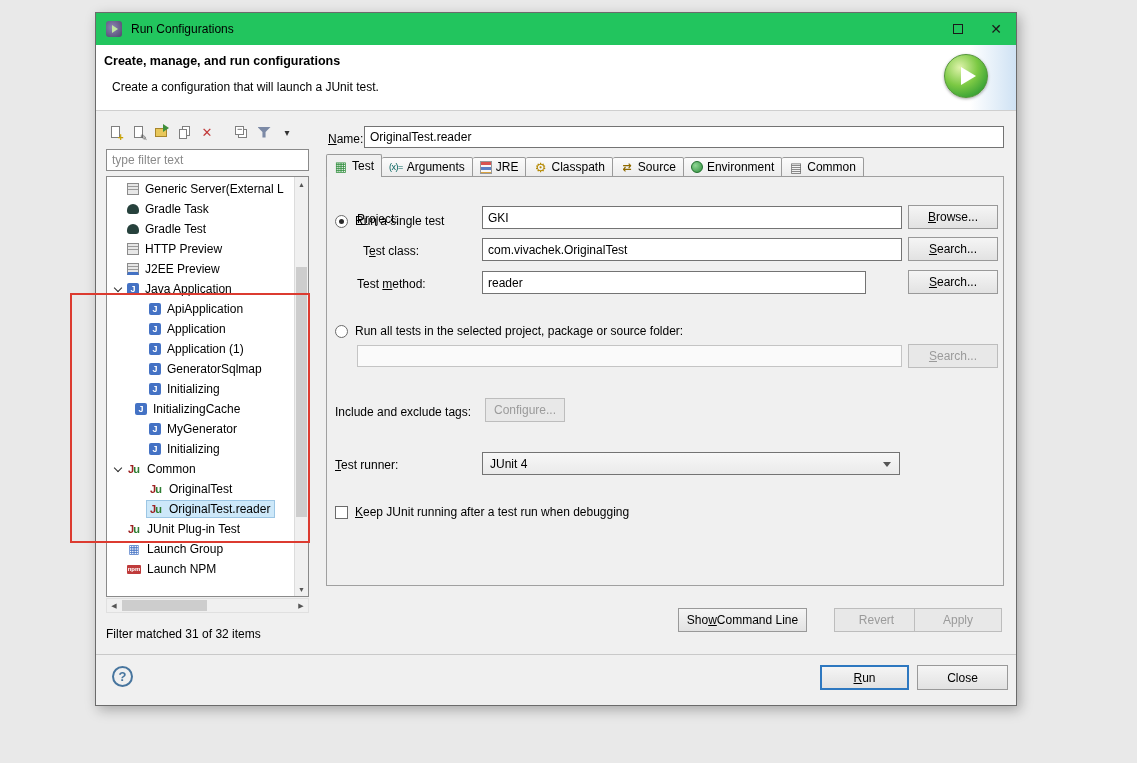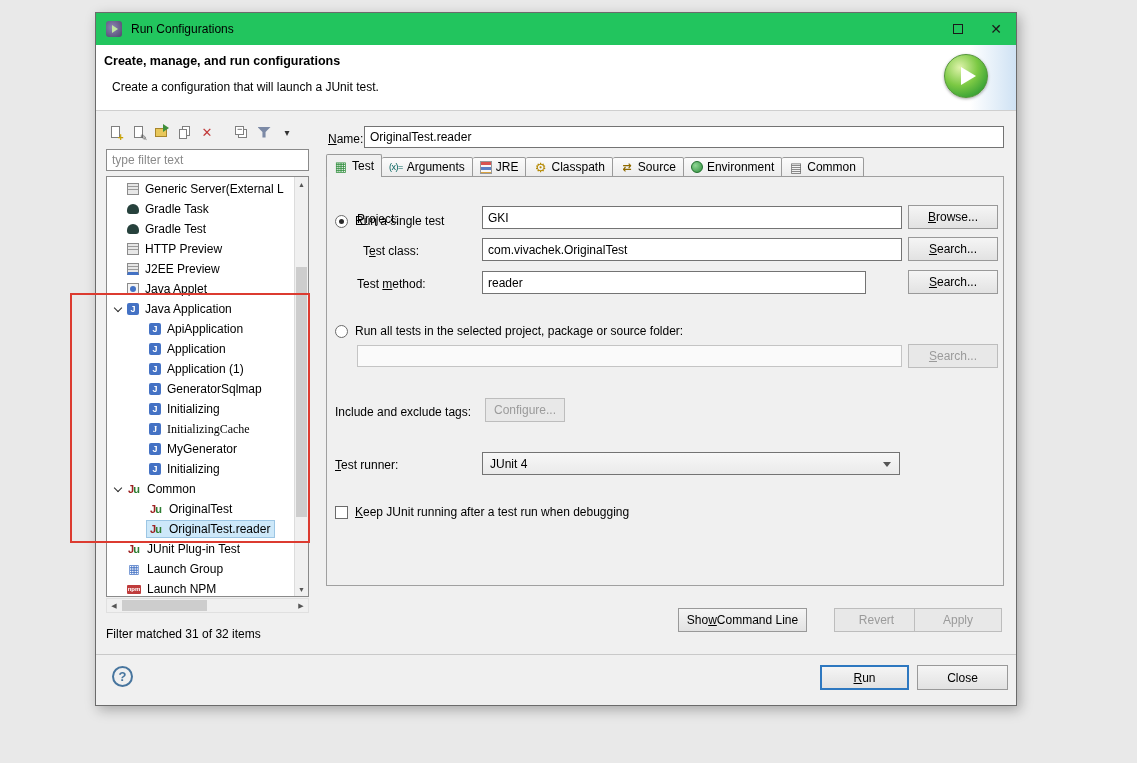--- a/index.html
+++ b/index.html
@@ -209,27 +209,20 @@
     </span>
   </div>
         <div class="tree-row" style="padding-left: 4px; text-align: center;">
     <span class="expander"></span>
     <span class="row-content">
       <span class="t-icon icon-j2ee"></span>
       <span class="t-label">J2EE Preview</span>
     </span>
   </div>
         <div class="tree-row" style="padding-left: 4px;">
-    <span class="expander"></span>
-    <span class="row-content">
-      <span class="t-icon icon-applet"></span>
-      <span class="t-label">Java Applet</span>
-    </span>
-  </div>
-        <div class="tree-row" style="padding-left: 4px;">
     <span class="expander open"></span>
     <span class="row-content">
       <span class="t-icon icon-java-app"></span>
       <span class="t-label">Java Application</span>
     </span>
   </div>
         <div class="tree-row" style="padding-left: 26px;">
     <span class="expander"></span>
     <span class="row-content">
       <span class="t-icon icon-java-app"></span>
@@ -257,21 +250,21 @@
       <span class="t-label">GeneratorSqlmap</span>
     </span>
   </div>
         <div class="tree-row" style="padding-left: 26px;">
     <span class="expander"></span>
     <span class="row-content">
       <span class="t-icon icon-java-app"></span>
       <span class="t-label">Initializing</span>
     </span>
   </div>
-        <div class="tree-row" style="padding-left: 26px; font-family: Liberation Serif, serif;">
+        <div class="tree-row" style="padding-left: 12px;">
     <span class="expander"></span>
     <span class="row-content">
       <span class="t-icon icon-java-app"></span>
       <span class="t-label">InitializingCache</span>
     </span>
   </div>
         <div class="tree-row" style="padding-left: 26px;">
     <span class="expander"></span>
     <span class="row-content">
       <span class="t-icon icon-java-app"></span>

